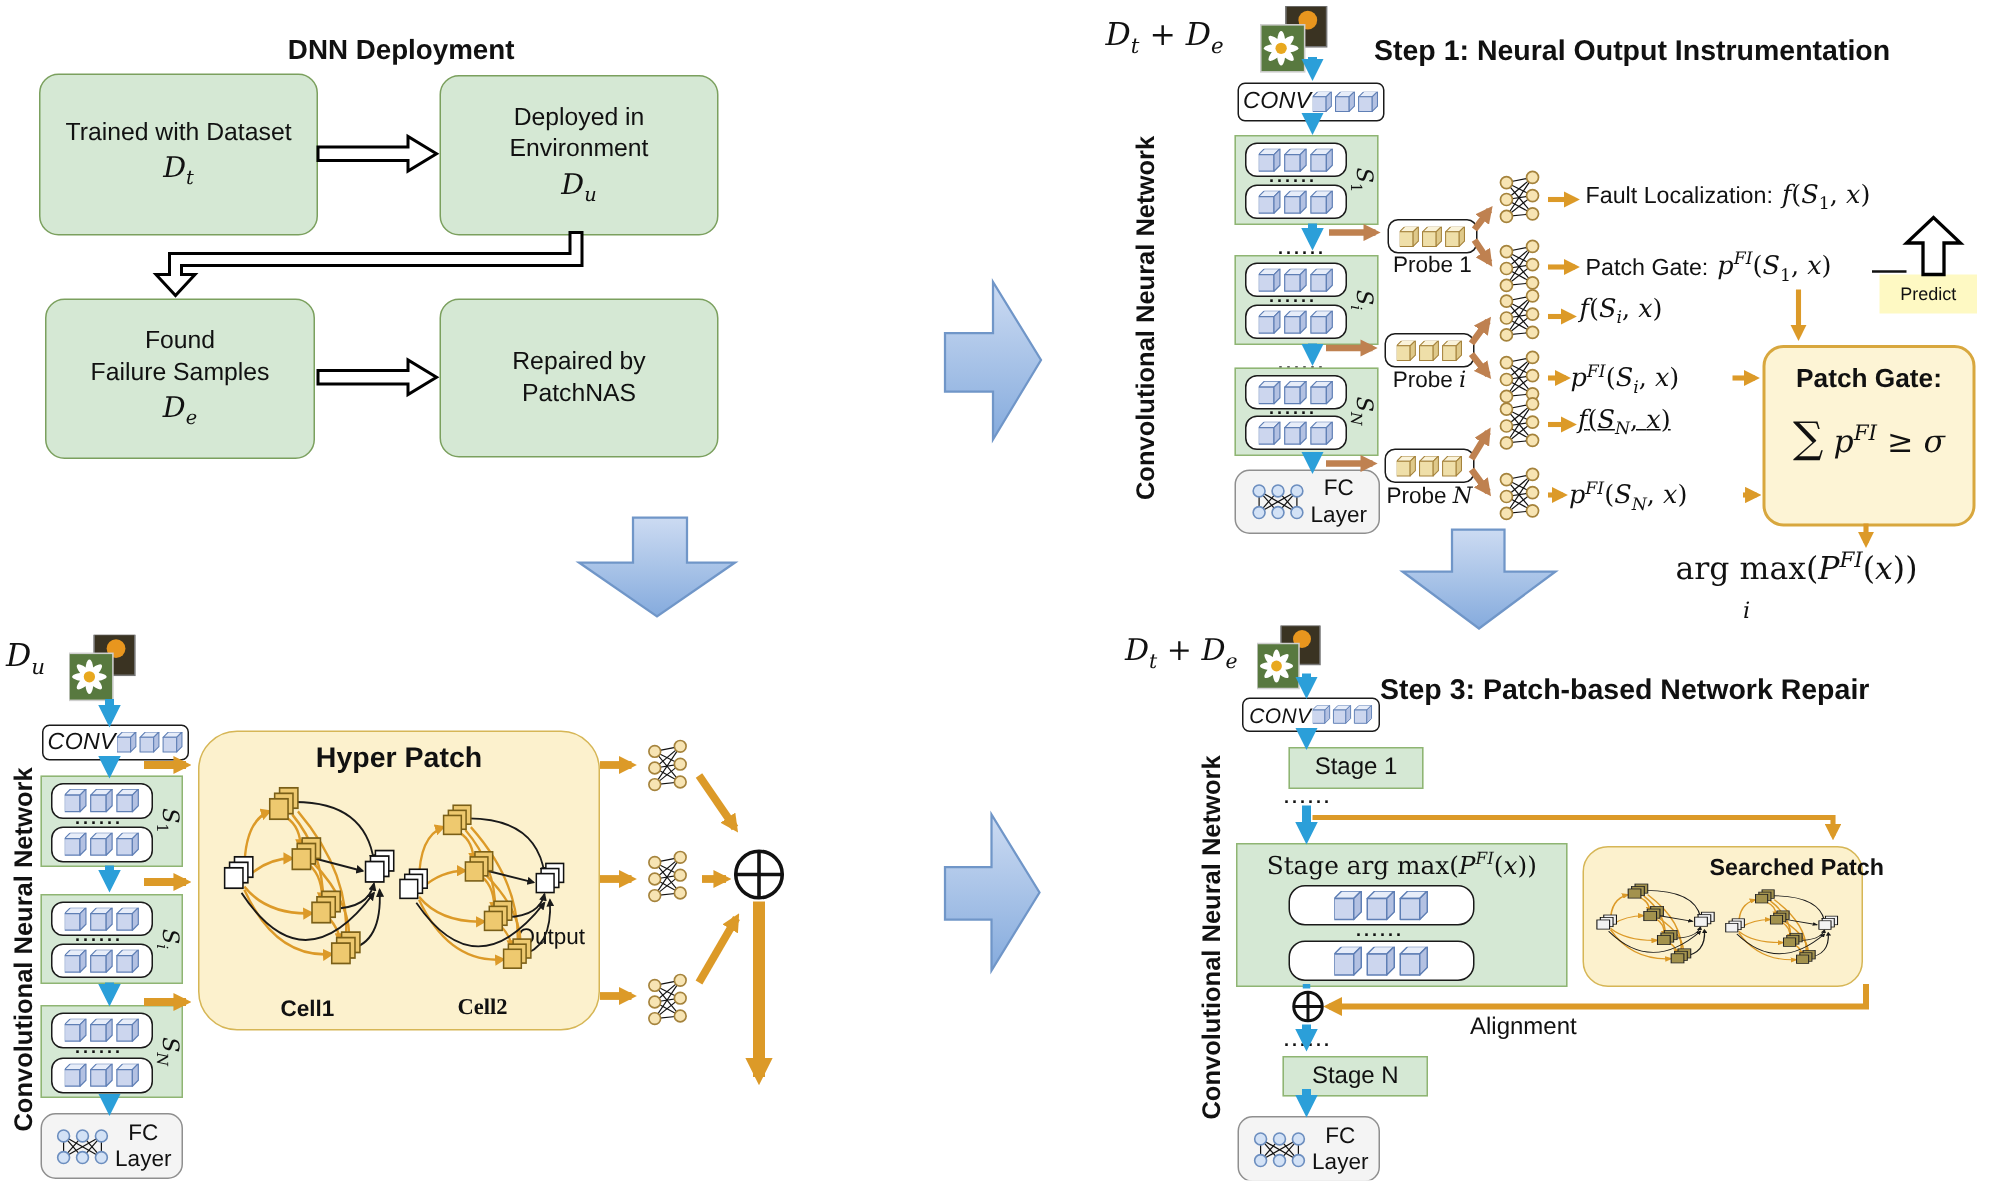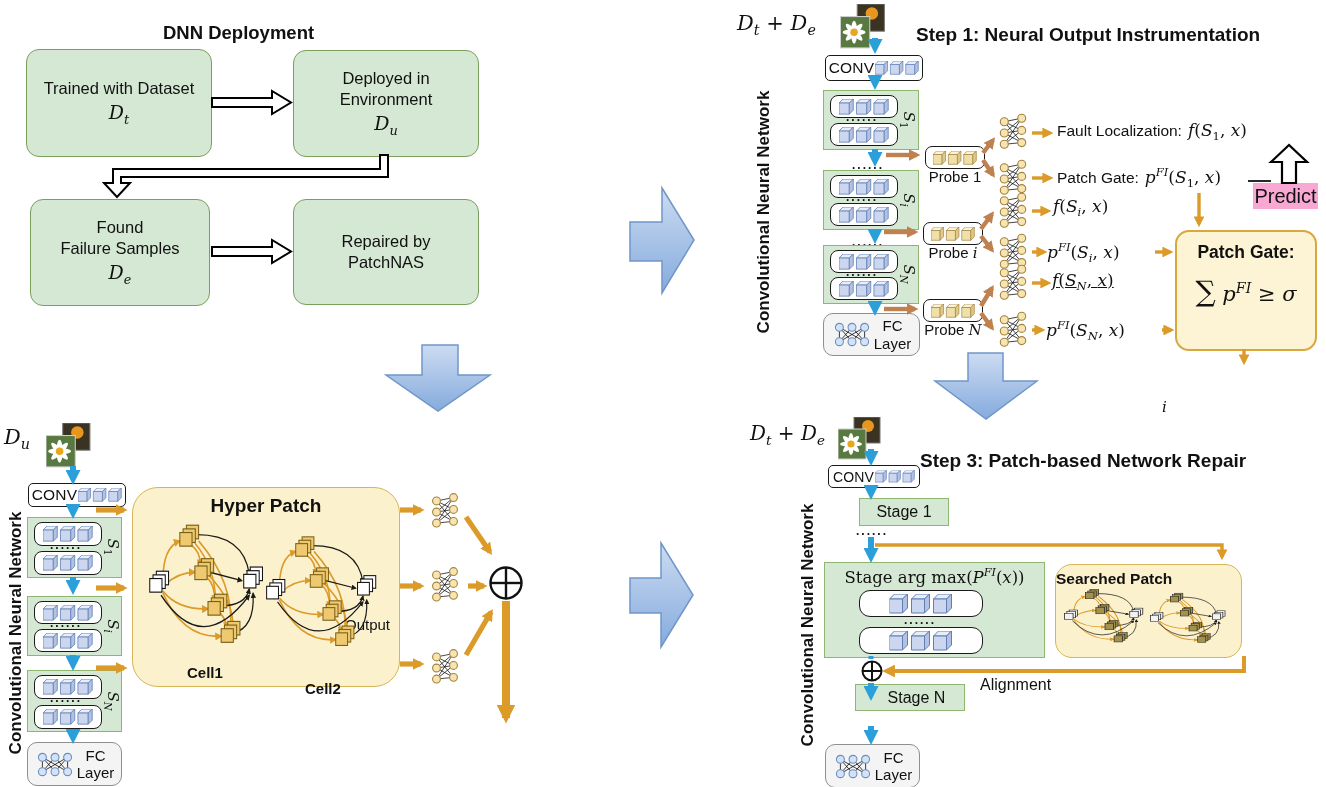--- a/index.html
+++ b/index.html
@@ -25,42 +25,42 @@
   .vwrap{position:absolute;width:0;height:0;}
   .vwrap>span{position:absolute;display:block;transform:translate(-50%,-50%) rotate(-90deg);
               white-space:nowrap;font-weight:bold;font-size:17px;}
   
   .swrap{position:absolute;width:0;height:0;}
   .swrap>span{position:absolute;display:block;transform:translate(-50%,-50%) rotate(90deg);
               white-space:nowrap;font-size:15px;}
   
   .convbox{background:#fff;border:1.6px solid #1a1a1a;border-radius:5px;
            display:flex;align-items:center;justify-content:center;gap:1px;padding:0 2px;}
-  .convbox .clabel{font-size:15.5px;letter-spacing:.2px;}
+  .convbox .clabel{font-size:15.5px;letter-spacing:.2px;font-style:italic;}
   .stage{background:#d5e8d4;border:1.2px solid #8fb573;}
   .srow{position:absolute;background:#fff;border:1.3px solid #1a1a1a;border-radius:8px;
         display:flex;align-items:center;justify-content:center;}
   .probebox{background:#fff;border:1.5px solid #1a1a1a;border-radius:7px;
             display:flex;align-items:center;justify-content:center;}
   .plabel{font-size:15px;white-space:nowrap;}
   .fcbox{background:#f4f4f4;border:1.3px solid #8f8f8f;border-radius:10px;
          display:flex;align-items:center;justify-content:center;gap:2px;}
   .fcbox .fctxt{font-size:15px;line-height:1.15;text-align:center;}
   .dots{font-size:12px;font-weight:bold;letter-spacing:2px;white-space:nowrap;text-align:center;}
   
   .frow{position:absolute;display:flex;align-items:baseline;gap:6px;white-space:nowrap;}
   .frow .lab{font-size:15.5px;}
   .frow .math{font-size:17px;}
   
   .gatebox{background:#fdf4d5;border:2px solid #d8a73e;border-radius:14px;text-align:center;}
   .gatebox .gt{font-weight:bold;font-size:17.5px;margin-top:10px;}
   .gatebox .gf{font-size:21px;margin-top:12px;}
   .patchpanel{background:#fcf1cd;border:1.6px solid #d6b656;}
-  .predict{background:#f9a8d4;display:flex;align-items:center;justify-content:center;
-           font-size:20px;}
+  .predict{background:#fef9c3;display:flex;align-items:center;justify-content:center;
+           font-size:12px;}
   .taskbox{background:#f4f4f4;border:1.5px solid #8a8a8a;display:flex;flex-direction:column;
            align-items:center;justify-content:center;font-size:15.5px;line-height:1.3;}
   .greenstage{background:#d5e8d4;border:1.2px solid #8fb573;display:flex;align-items:center;
               justify-content:center;font-size:16px;margin-left:32px;}
   
   .c-t{fill:#e7edf9;stroke:#5f7fb5;stroke-width:1;stroke-linejoin:round;}
   .c-f{fill:#ccd6ee;stroke:#5f7fb5;stroke-width:1;stroke-linejoin:round;}
   .c-s{fill:#b3c1e2;stroke:#5f7fb5;stroke-width:1;stroke-linejoin:round;}
   .k-t{fill:#faf3da;stroke:#a5833c;stroke-width:1;stroke-linejoin:round;}
   .k-f{fill:#efdfa9;stroke:#a5833c;stroke-width:1;stroke-linejoin:round;}
@@ -197,21 +197,21 @@
           <ellipse cx="13" cy="27" rx="11" ry="3"></ellipse>
           <ellipse cx="13" cy="27" rx="11" ry="3" transform="rotate(45 13 27)"></ellipse>
           <ellipse cx="13" cy="27" rx="11" ry="3" transform="rotate(90 13 27)"></ellipse>
           <ellipse cx="13" cy="27" rx="11" ry="3" transform="rotate(135 13 27)"></ellipse>
         </g>
         <circle cx="13" cy="27" r="3.6" fill="#e8a81e"></circle>
       </symbol>
     </defs>
   </svg>
 
-  <div class="abs title" style="left:163px;top:22px;width:180px;text-align:left;font-size:18.5px;">DNN Deployment</div>
+  <div class="abs title" style="left:163px;top:22px;width:180px;text-align:right;font-size:18.5px;">DNN Deployment</div>
 
   <div class="abs gbox" style="left:26px;top:49px;width:184px;height:106px;">
     <div>Trained with Dataset</div>
     <div class="math"><i>D</i><sub><i>t</i></sub></div>
   </div>
   <div class="abs gbox" style="left:293px;top:50px;width:184px;height:105px;">
     <div>Deployed in</div>
     <div>Environment</div>
     <div class="math"><i>D</i><sub><i>u</i></sub></div>
   </div>
@@ -359,20 +359,21 @@
   <div class="frow" style="left:1046px;top:318px;">
       <span class="math"><i>p</i><sup><i>FI</i></sup>(<i>S</i><sub><i>N</i></sub>, <i>x</i>)</span>
     </div>
 
   <div class="abs predict" style="left:1253px;top:183px;width:65px;height:26px;">Predict</div>
 
   <div class="abs gatebox" style="left:1175px;top:230px;width:138px;height:117px;">
     <div class="gt">Patch Gate:</div>
     <div class="gf math"><span class="sum">∑</span> <i>p</i><sup><i>FI</i></sup> ≥ <i>σ</i></div>
   </div>
+  <div class="abs math" style="left:1117px;top:366px;font-size:21px;white-space:nowrap;">arg max(<i>P</i><sup><i>FI</i></sup>(<i>x</i>))</div>
   <div class="abs math" style="left:1162px;top:398px;font-size:15px;"><i>i</i></div>
 
   <div class="abs math" style="left:4px;top:425px;font-size:21px;"><i>D</i><sub><i>u</i></sub></div>
   <svg class="abs" style="left:46px;top:423px;" width="46" height="46">
       <use href="#photos"></use>
     </svg>
   <div class="vwrap" style="left:16px;top:633px;">
       <span>Convolutional Neural Network</span>
     </div>
 
@@ -438,21 +439,21 @@
       </svg>
     <div class="fctxt">
         <div>FC</div>
         <div>Layer</div>
       </div>
   </div>
 
   <div class="abs patchpanel" style="left:132px;top:487px;width:266px;height:198px;border-radius:26px;">
     <div class="abs title" style="left:0;top:7px;width:266px;text-align:center;">Hyper Patch</div>
     <div class="abs" style="left:54px;top:176px;font-weight:bold;font-size:15px;">Cell1</div>
-    <div class="abs" style="left:172px;top:192px;font-weight:bold;font-size:15px;">Cell2</div>
+    <div class="abs" style="left:172px;top:176px;font-weight:bold;font-size:15px;font-family:Liberation Serif, serif;">Cell2</div>
     <div class="abs" style="left:212px;top:128px;font-size:15px;">Output</div>
   </div>
   <div class="abs cellslot ni" style="left:146px;top:520px;width:124px;height:138px;"><svg viewBox="0 0 132 132" width="100%" height="100%" preserveAspectRatio="none">
         <path class="eo" d="M18,58 Q18,26 36,20" marker-end="url(#mOD)"></path>
         <path class="eo" d="M20,62 Q34,50 52,50" marker-end="url(#mOD)"></path>
         <path class="eo" d="M18,68 Q34,86 66,85" marker-end="url(#mOD)"></path>
         <path class="eo" d="M18,70 Q40,114 80,111" marker-end="url(#mOD)"></path>
         <path class="eo" d="M48,24 Q58,30 58,44" marker-end="url(#mOD)"></path>
         <path class="eo" d="M52,22 Q74,46 74,78" marker-end="url(#mOD)"></path>
         <path class="eo" d="M56,20 Q94,60 90,104" marker-end="url(#mOD)"></path>
@@ -557,21 +558,21 @@
       </div>
     <div class="abs dots" style="left:73px;top:50px;width:44px;">......</div>
     <div class="srow" style="left:34px;top:64px;width:122px;height:25px;border-radius:11px;">
         <svg width="64" height="20" viewBox="0 0 63 20">
           <use href="#cb3"></use>
         </svg>
       </div>
   </div>
 
   <div class="abs patchpanel" style="left:1055px;top:564px;width:185px;height:92px;border-radius:17px;">
-    <div class="abs" style="left:0;top:5px;width:200px;text-align:left;font-weight:bold;font-size:15.5px;">Searched Patch</div>
+    <div class="abs" style="left:0;top:5px;width:200px;text-align:right;font-weight:bold;font-size:15.5px;">Searched Patch</div>
   </div>
   <div class="abs cellslot ni" style="left:1062px;top:587px;width:86px;height:62px;"><svg viewBox="0 0 132 132" width="100%" height="100%" preserveAspectRatio="none">
         <path class="eo" d="M18,58 Q18,26 36,20" marker-end="url(#mOD)"></path>
         <path class="eo" d="M20,62 Q34,50 52,50" marker-end="url(#mOD)"></path>
         <path class="eo" d="M18,68 Q34,86 66,85" marker-end="url(#mOD)"></path>
         <path class="eo" d="M18,70 Q40,114 80,111" marker-end="url(#mOD)"></path>
         <path class="eo" d="M48,24 Q58,30 58,44" marker-end="url(#mOD)"></path>
         <path class="eo" d="M52,22 Q74,46 74,78" marker-end="url(#mOD)"></path>
         <path class="eo" d="M56,20 Q94,60 90,104" marker-end="url(#mOD)"></path>
         <path class="eo" d="M64,54 Q74,62 73,78" marker-end="url(#mOD)"></path>
@@ -632,21 +633,21 @@
         <rect class="ndS" x="87" y="97" width="13" height="13"></rect>
         <rect class="ndS" x="83.5" y="100.5" width="13" height="13"></rect>
         <rect class="ndS" x="80" y="104" width="13" height="13"></rect>
         <rect class="ioS" x="111" y="45" width="13" height="13"></rect>
         <rect class="ioS" x="107.5" y="48.5" width="13" height="13"></rect>
         <rect class="ioS" x="104" y="52" width="13" height="13"></rect>
       </svg></div>
 
   <div class="abs" style="left:980px;top:676px;font-size:16px;">Alignment</div>
   <div class="abs dots" style="left:852px;top:686px;width:40px;">......</div>
-  <div class="abs greenstage" style="left:823px;top:684px;width:95px;height:25px;padding-left:13px;">Stage N</div>
+  <div class="abs greenstage" style="left:823px;top:704px;width:95px;height:25px;">Stage N</div>
   <div class="abs fcbox" style="left:825px;top:744px;width:93px;height:42px;">
     <svg width="40" height="27" viewBox="0 0 44 30">
         <use href="#nnh"></use>
       </svg>
     <div class="fctxt">
         <div>FC</div>
         <div>Layer</div>
       </div>
   </div>
 

